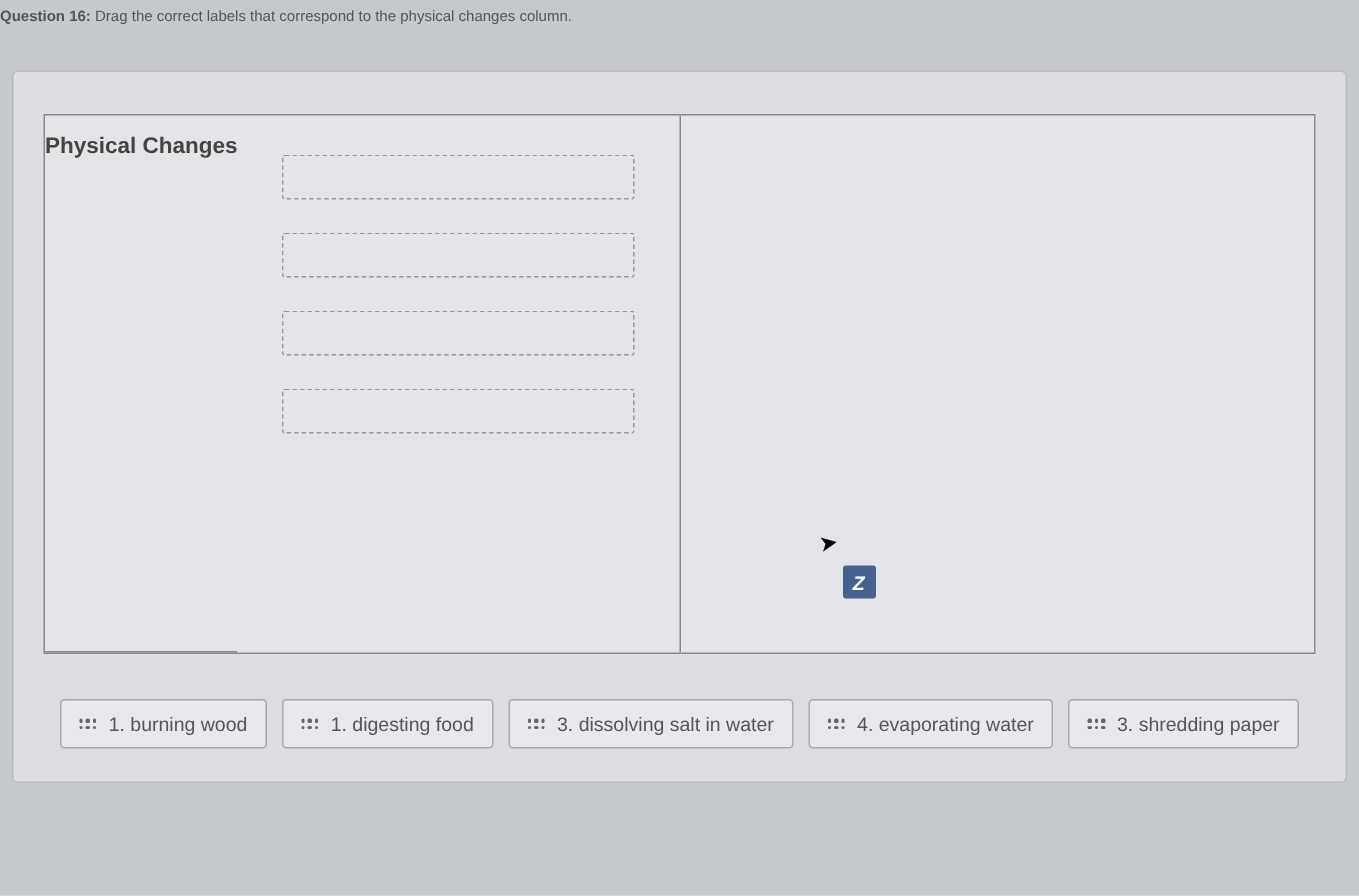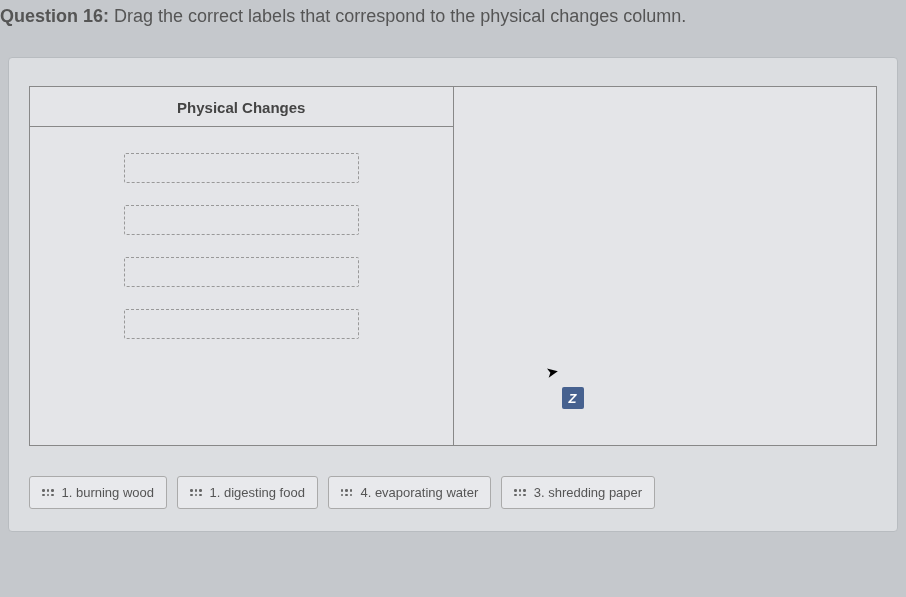--- a/index.html
+++ b/index.html
@@ -6,21 +6,21 @@
     body {
       font-family: Arial, Helvetica, sans-serif;
       background: #c5c8cc;
       width: 906px;
       height: 597px;
       overflow: hidden;
       color: #4a4a4a;
     }
     .question-header {
       padding: 6px 0 10px 0;
-      font-size: 18px;
+      font-size: 10px;
       color: #555;
     }
     .question-number {
       font-weight: bold;
     }
     .content-area {
       background: #dcdee1;
       border: 1px solid #b8bcc0;
       border-radius: 4px;
       margin: 20px 8px 0 8px;
@@ -29,21 +29,20 @@
     .drop-table {
       display: flex;
       border: 1px solid #888;
       background: #e4e5e8;
       height: 360px;
       margin-bottom: 30px;
     }
     .drop-column {
       flex: 1;
       display: flex;
-      flex-direction: column;
       position: relative;
     }
     .drop-column.left {
       border-right: 1px solid #888;
     }
     .col-header {
       text-align: center;
       font-weight: bold;
       font-size: 15px;
       color: #444;
@@ -63,20 +62,21 @@
       border: 1.5px dashed #999;
       border-radius: 2px;
       width: 235px;
       align-self: center;
       background: #e4e5e8;
     }
     .label-bank {
       display: flex;
       flex-wrap: wrap;
       gap: 10px;
+      justify-content: center;
     }
     .drag-label {
       display: inline-flex;
       align-items: center;
       gap: 8px;
       background: #e8e9ec;
       border: 1px solid #aaa;
       border-radius: 3px;
       padding: 8px 12px;
       font-size: 13px;
@@ -193,20 +193,35 @@
             <span class="grip-dot"></span>
             <span class="grip-dot"></span>
             <span class="grip-dot"></span>
           </span>
           <span class="grip-row">
             <span class="grip-dot"></span>
             <span class="grip-dot"></span>
             <span class="grip-dot"></span>
           </span>
         </span>
+        <span>3. dissolving salt in water</span>
+      </div>
+      <div class="drag-label">
+        <span class="grip">
+          <span class="grip-row">
+            <span class="grip-dot"></span>
+            <span class="grip-dot"></span>
+            <span class="grip-dot"></span>
+          </span>
+          <span class="grip-row">
+            <span class="grip-dot"></span>
+            <span class="grip-dot"></span>
+            <span class="grip-dot"></span>
+          </span>
+        </span>
         <span>4. evaporating water</span>
       </div>
       <div class="drag-label">
         <span class="grip">
           <span class="grip-row">
             <span class="grip-dot"></span>
             <span class="grip-dot"></span>
             <span class="grip-dot"></span>
           </span>
           <span class="grip-row">

